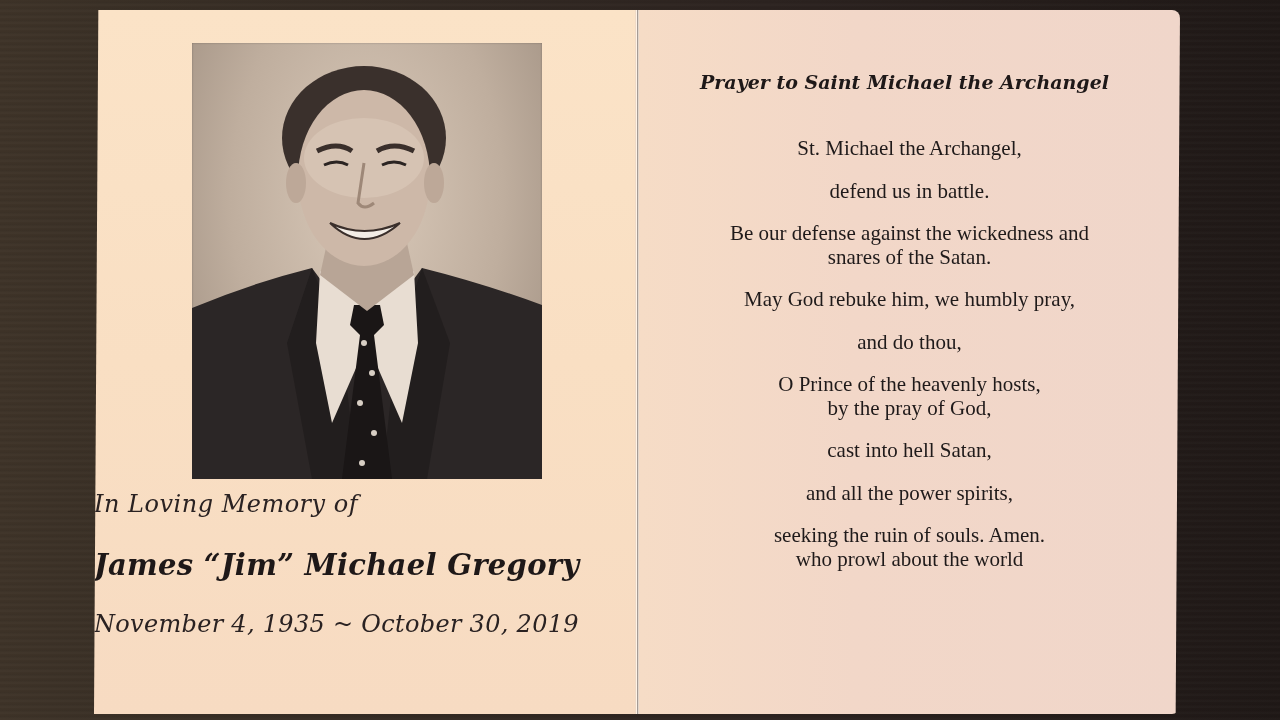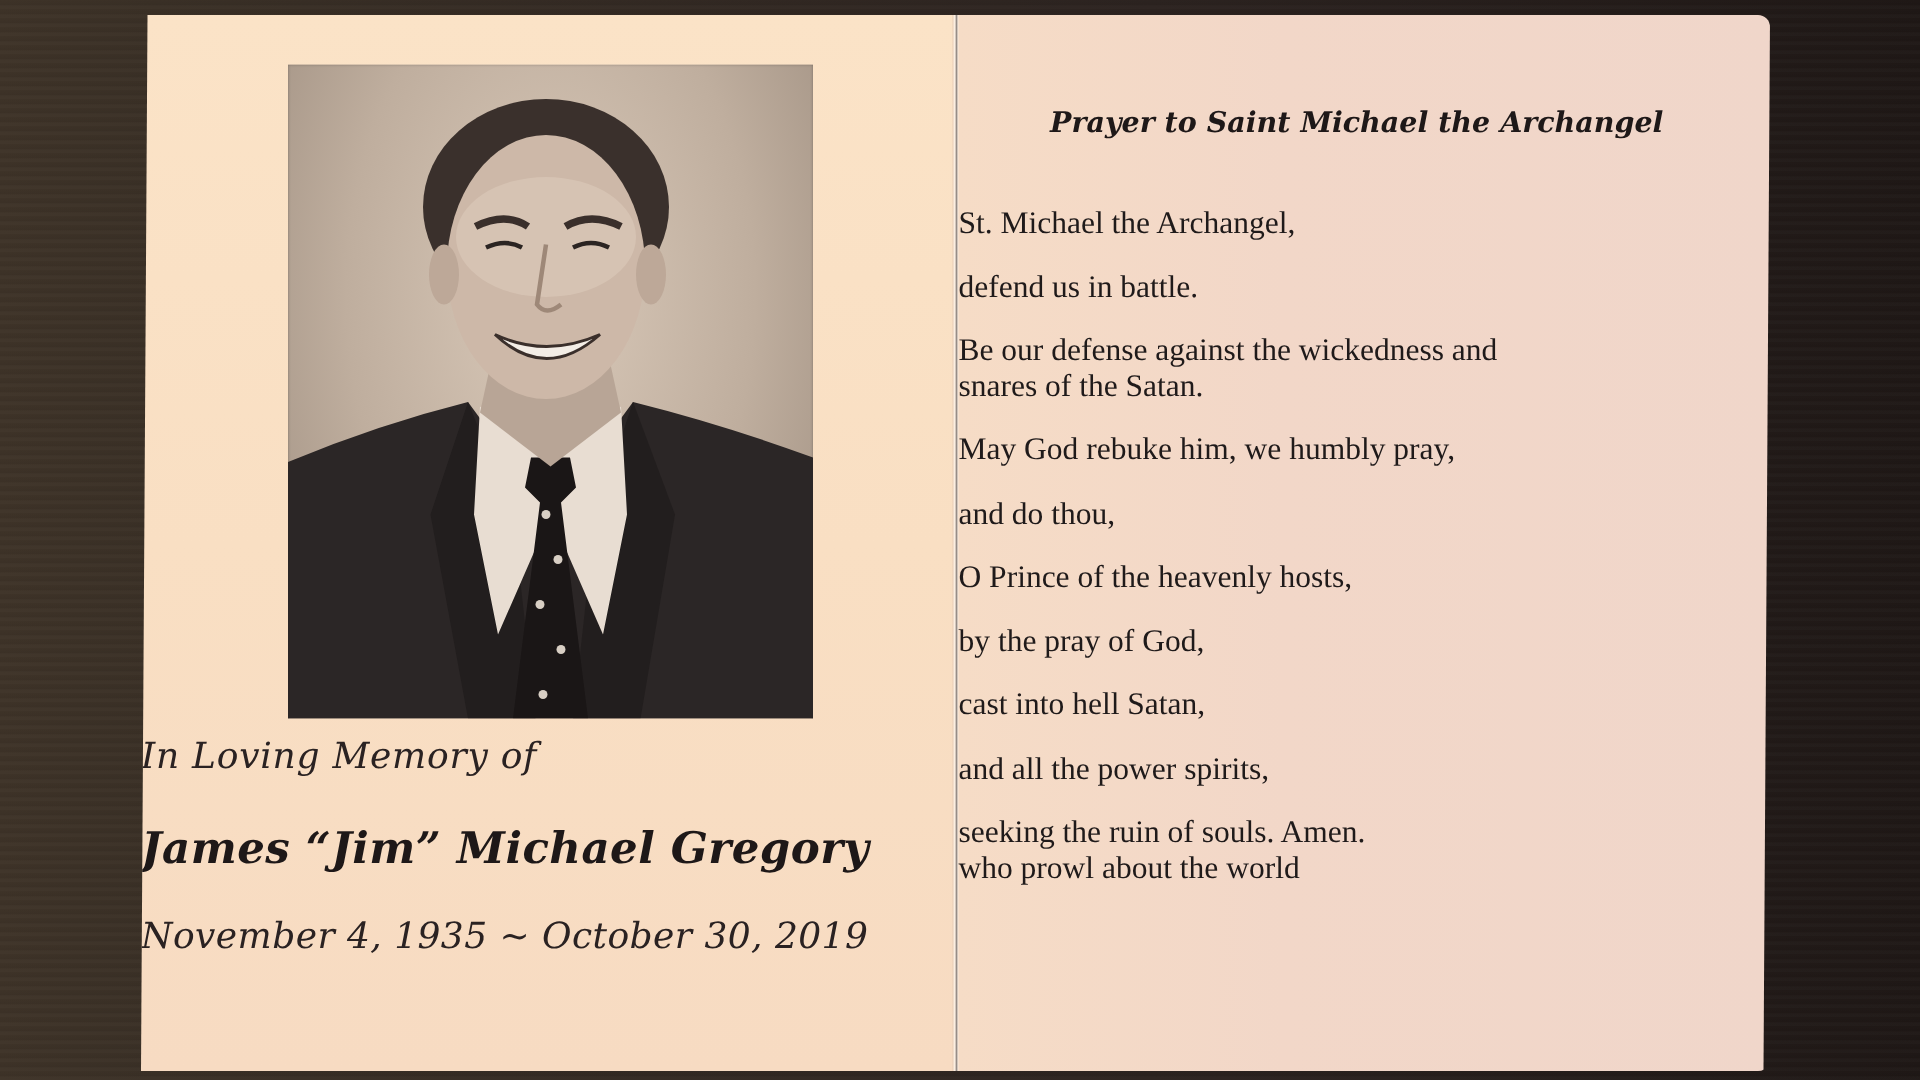--- a/index.html
+++ b/index.html
@@ -95,21 +95,21 @@
     .prayer-lines {
       position: absolute;
       left: 0;
       top: 126px;
       width: 541px;
     }
     .prayer-line {
       font-family: "Liberation Serif", serif;
       font-size: 21px;
       color: #1f1a1a;
-      text-align: left;
+      text-align: center;
       line-height: 24px;
       white-space: nowrap;
     }
   </style>
 </head>
 <body>
 
 <div class="wood-grain"></div>
 
 <div class="card">
@@ -164,21 +164,21 @@
   <div class="page-right">
     <div class="prayer-title">Prayer to Saint Michael the Archangel</div>
 
     <div class="prayer-lines">
       <div class="prayer-line" style="margin-bottom:19px">St. Michael the Archangel,</div>
       <div class="prayer-line" style="margin-bottom:18px">defend us in battle.</div>
       <div class="prayer-line" style="margin-bottom:0px">Be our defense against the wickedness and</div>
       <div class="prayer-line" style="margin-bottom:18px">snares of the Satan.</div>
       <div class="prayer-line" style="margin-bottom:19px">May God rebuke him, we humbly pray,</div>
       <div class="prayer-line" style="margin-bottom:18px">and do thou,</div>
-      <div class="prayer-line" style="margin-bottom:19px">O Prince of the heavenly hosts,</div>
+      <div class="prayer-line" style="">O Prince of the heavenly hosts,</div>
       <div class="prayer-line" style="margin-bottom:18px">by the pray of God,</div>
       <div class="prayer-line" style="margin-bottom:19px">cast into hell Satan,</div>
       <div class="prayer-line" style="margin-bottom:18px">and all the power spirits,</div>
       <div class="prayer-line">seeking the ruin of souls. Amen.</div>
       <div class="prayer-line" style="margin-bottom:19px">who prowl about the world</div>
     </div>
   </div>
 </div>
 
 </body></html>

